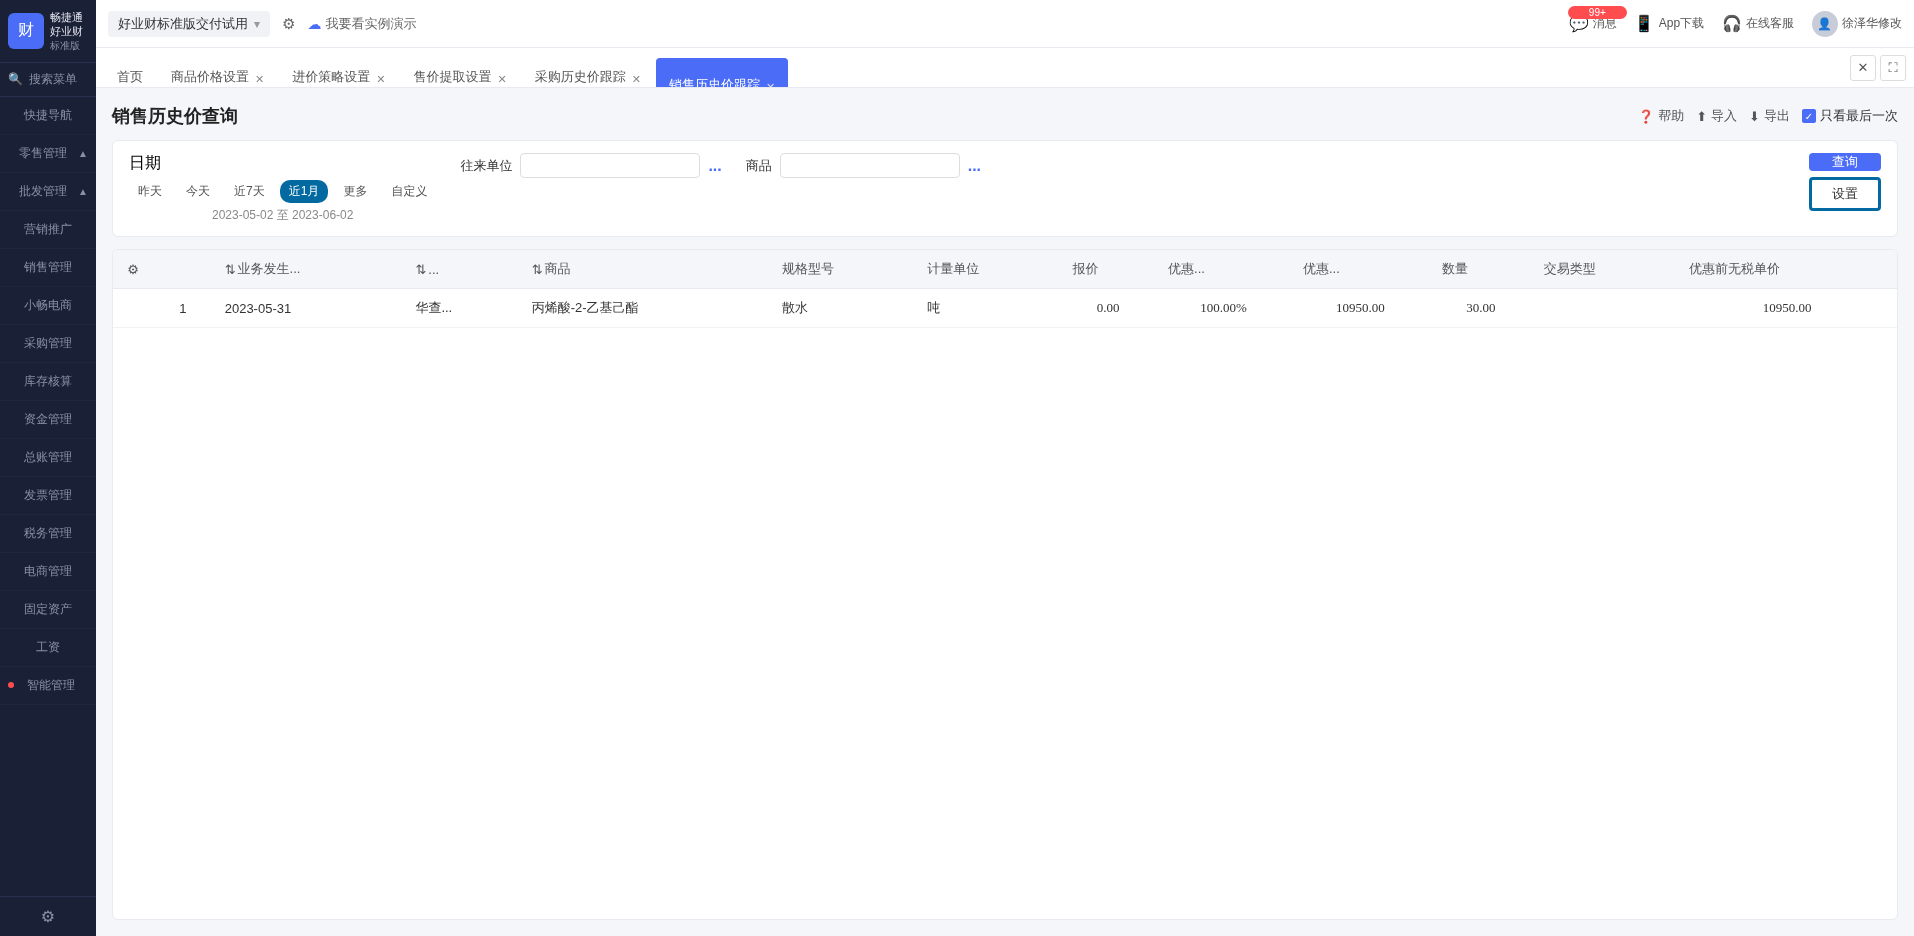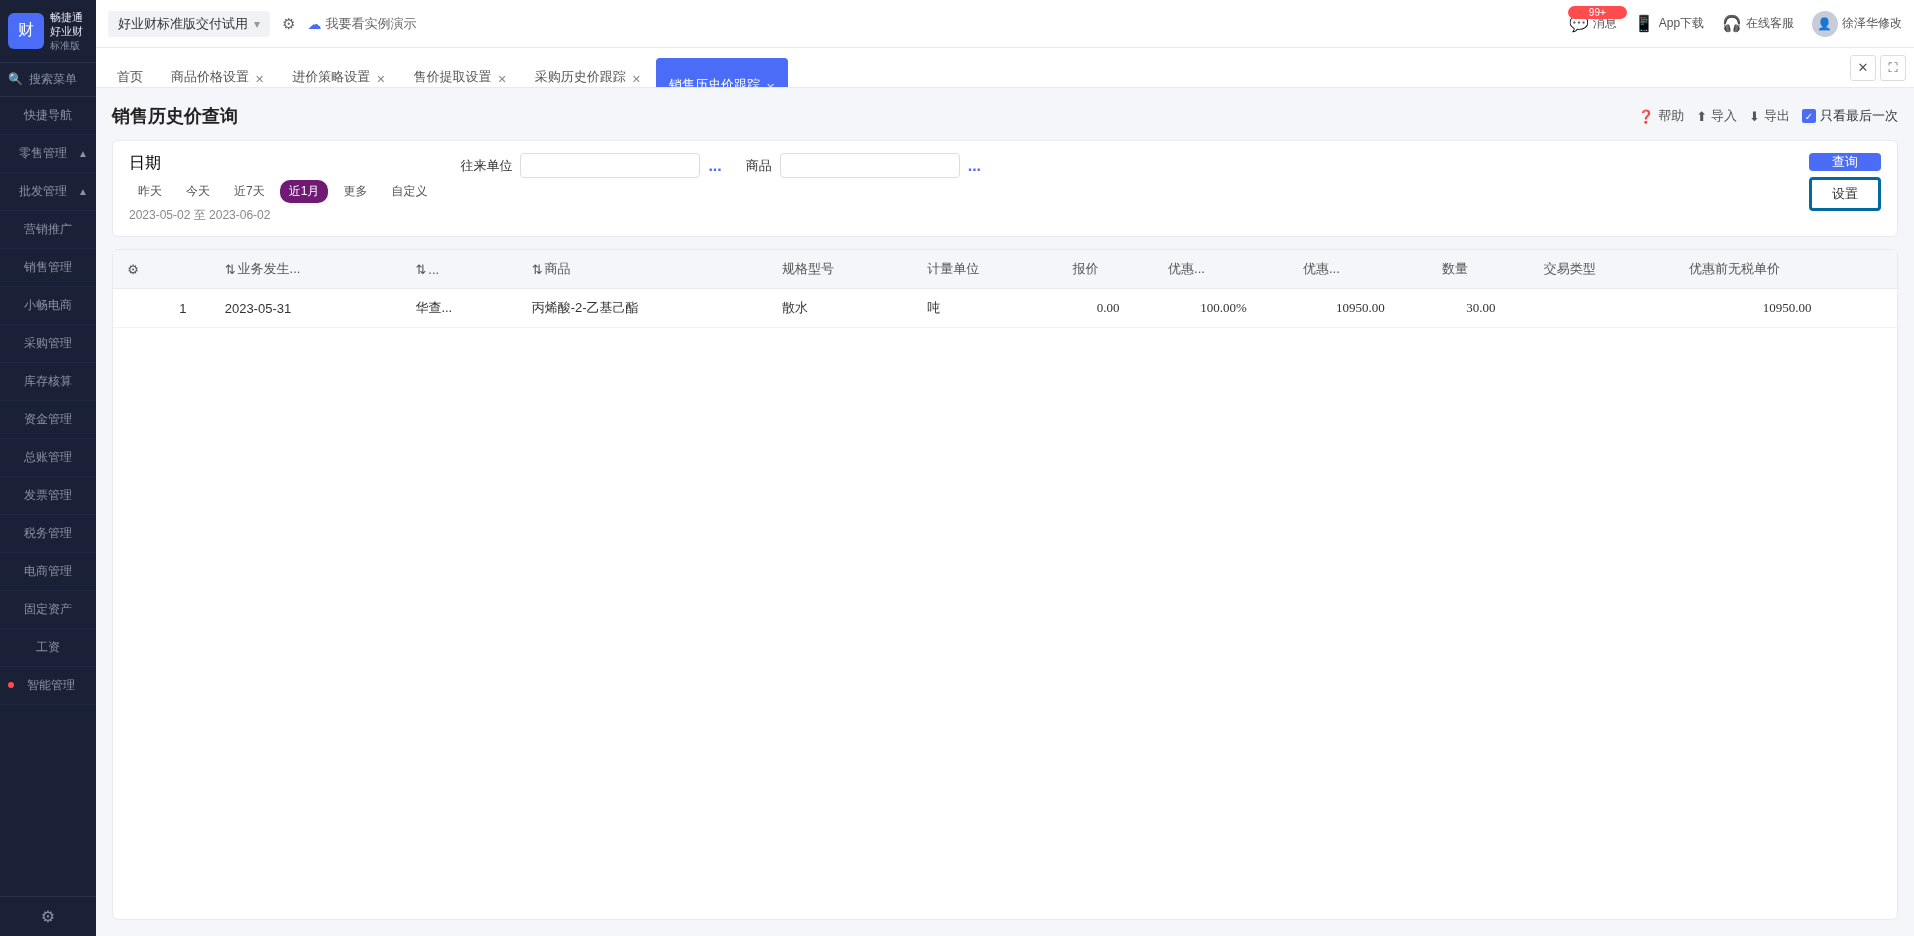--- a/index.html
+++ b/index.html
@@ -304,27 +304,28 @@
     }
     .date-btn {
       padding: 2px 8px;
       border-radius: 3px;
       font-size: 12px;
       cursor: pointer;
       color: #555;
       border: 1px solid transparent;
     }
     .date-btn.active {
-      background: #701a75;
+      background: #0369a1;
       color: white;
       border-radius: 10px;
     }
     .date-range {
       font-size: 12px;
       color: #888;
+      text-align: center;
     }
     .filter-input-group {
       display: flex;
       align-items: center;
       gap: 8px;
     }
     .filter-input-label {
       font-size: 13px;
       color: #333;
     }

